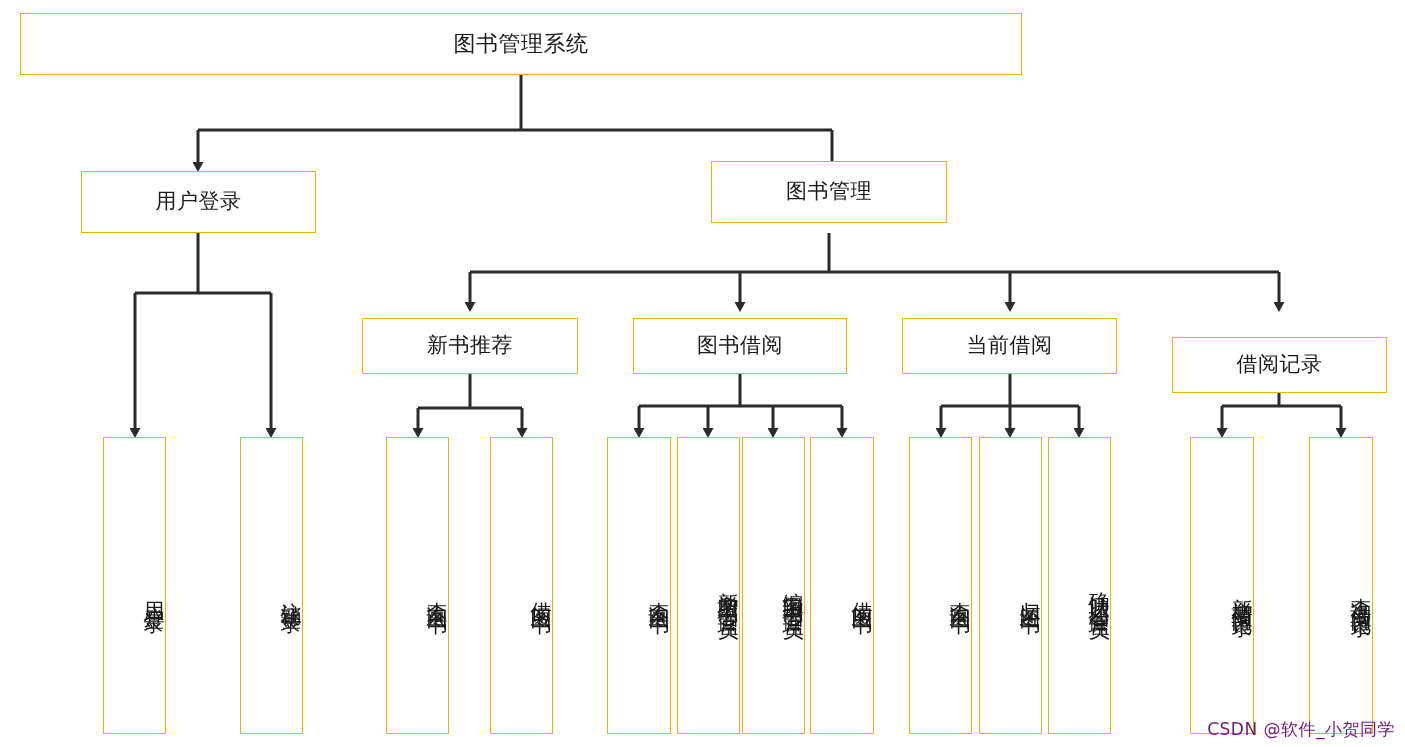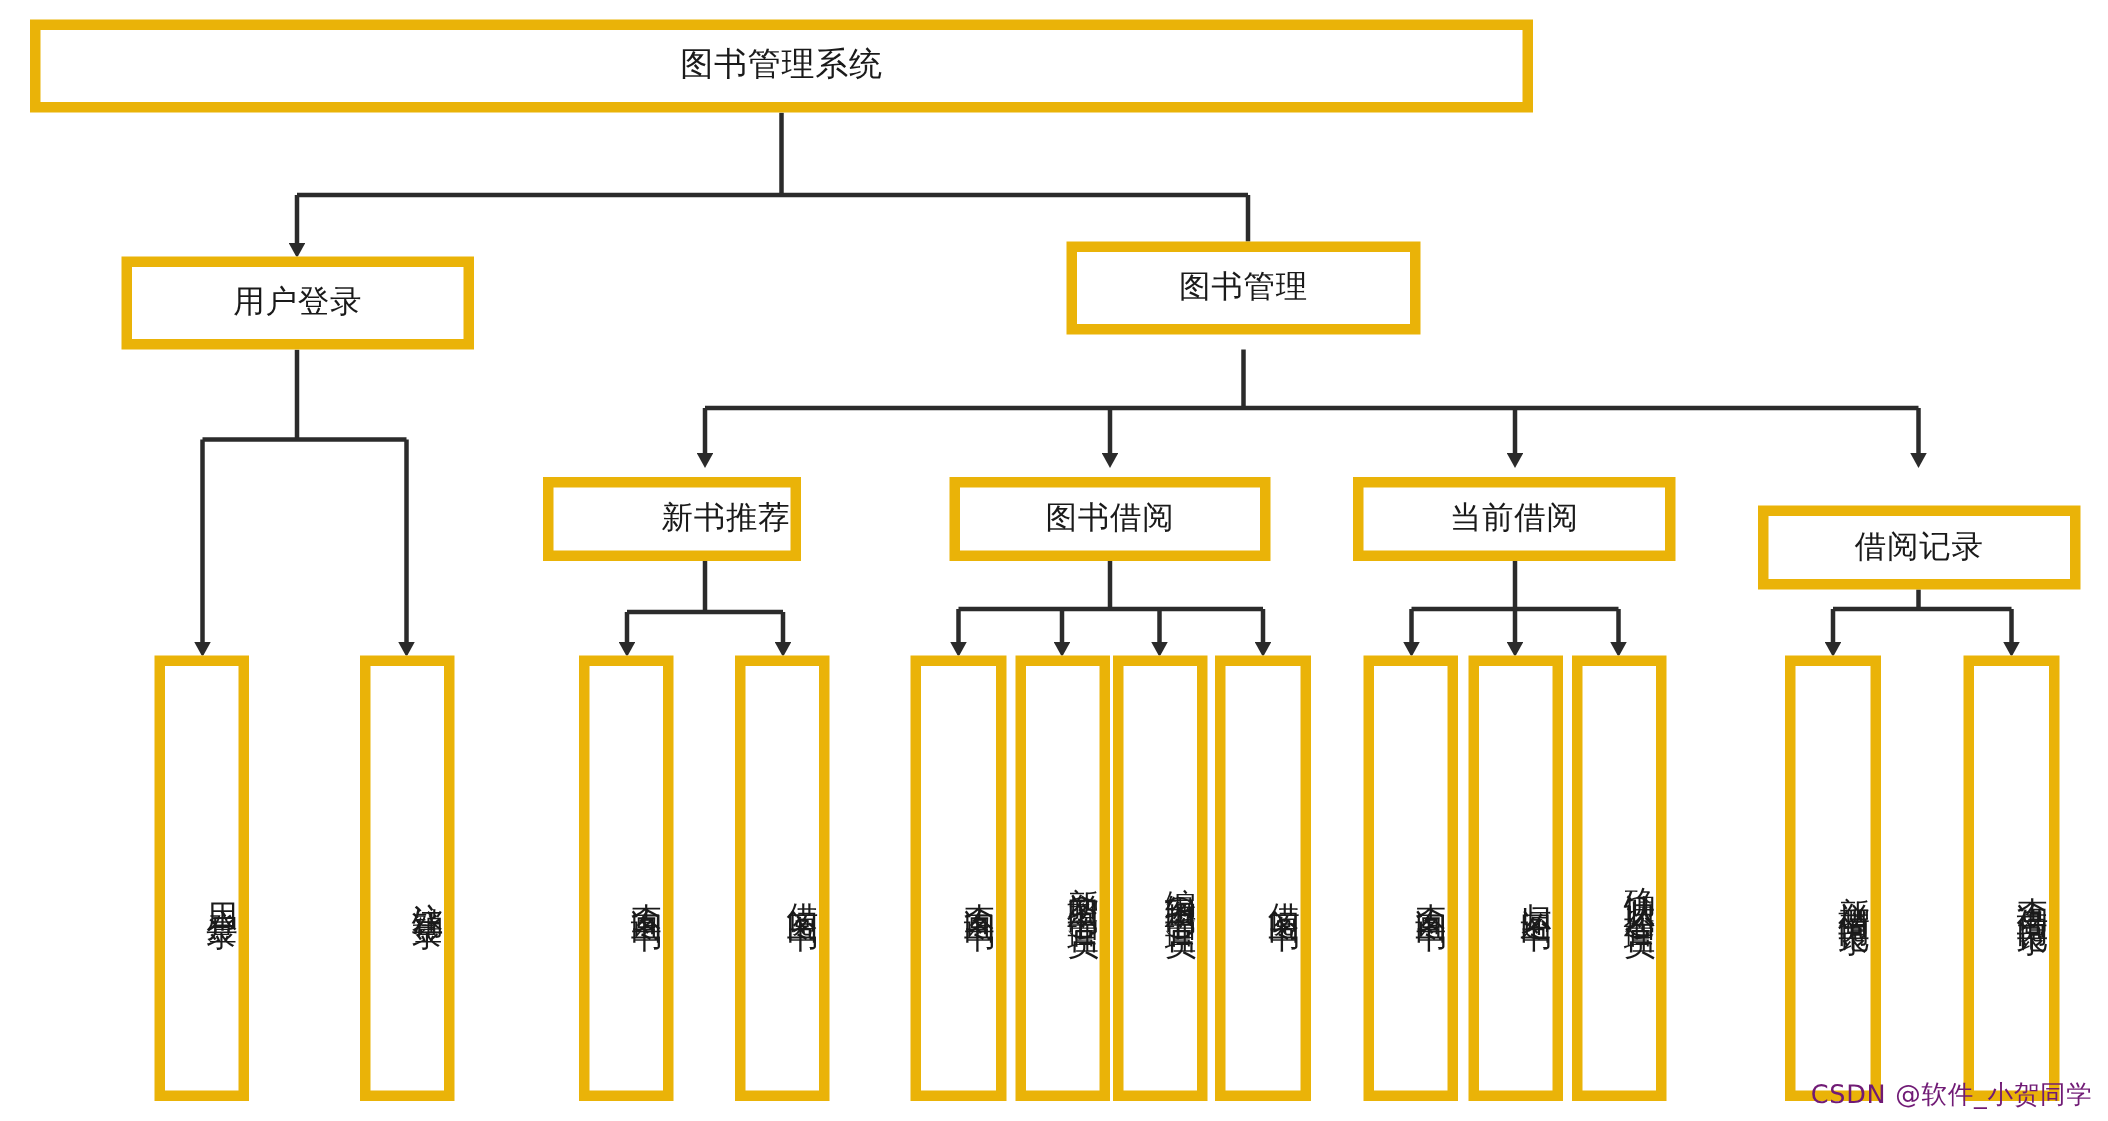--- a/index.html
+++ b/index.html
@@ -13,21 +13,21 @@
   #canvas {
     position: relative;
     width: 1405px;
     height: 747px;
     background: #ffffff;
     overflow: hidden;
   }
   .node {
     position: absolute;
     box-sizing: border-box;
-    border: 7px solid #eab308;
+    border: 1px solid #eab308;
     background: #ffffff;
     display: flex;
     align-items: center;
     justify-content: center;
     color: #1a1a1a;
   }
   .node.horiz {
     font-size: 21px;
     letter-spacing: 0.5px;
     line-height: 1.2;
@@ -128,21 +128,21 @@
     <span>图书管理系统</span>
   </div>
 
   <div class="node horiz" style="left:81px; top:171px; width:235px; height:62px;">
     <span>用户登录</span>
   </div>
   <div class="node horiz" style="left:711px; top:161px; width:236px; height:62px;">
     <span>图书管理</span>
   </div>
 
-  <div class="node horiz" style="left:362px; top:318px; width:172px; height:56px;justify-content:flex-end;">
+  <div class="node horiz" style="left:362px; top:318px; width:216px; height:56px;">
     <span>新书推荐</span>
   </div>
   <div class="node horiz" style="left:902px; top:318px; width:215px; height:56px;">
     <span>当前借阅</span>
   </div>
   <div class="node horiz" style="left:633px; top:318px; width:214px; height:56px;">
     <span>图书借阅</span>
   </div>
   <div class="node horiz" style="left:1172px; top:318px; width:215px; height:56px;margin-top:19px;">
     <span>借阅记录</span>

